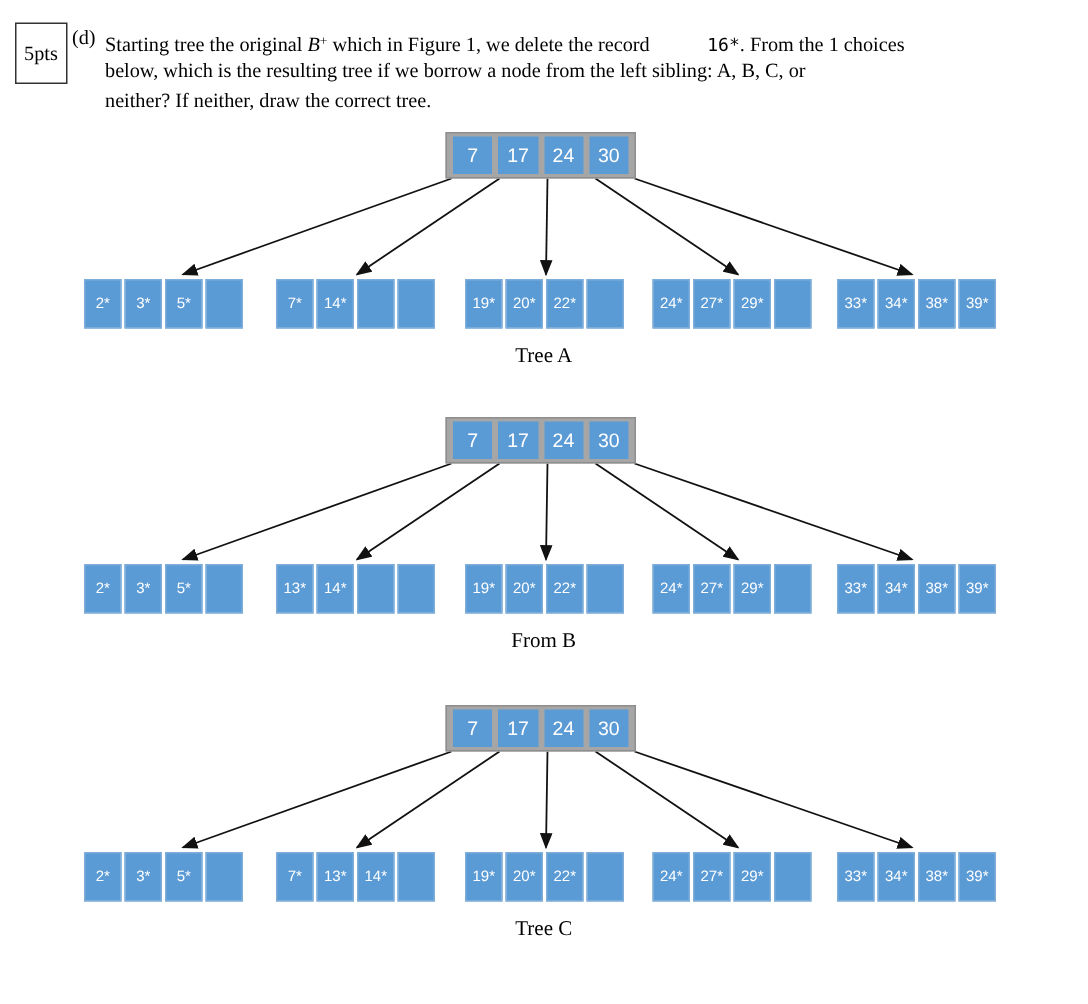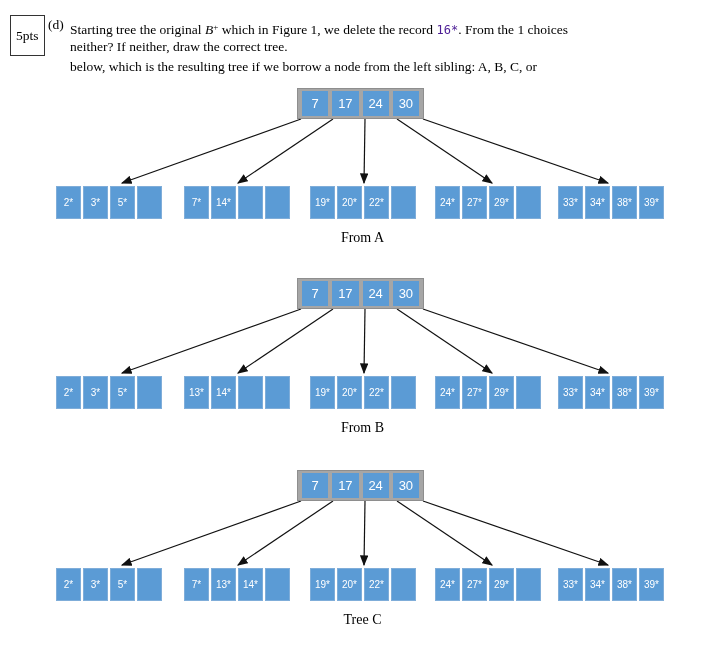--- a/index.html
+++ b/index.html
@@ -14,21 +14,21 @@
     position:absolute;left:10px;top:15px;
     border:1px solid #333;padding:12px 5px;font-size:13.5px;line-height:15px;
   }
   .part-label{position:absolute;left:48px;top:17px;font-size:13.5px;}
   .qtext{position:absolute;left:70px;top:17px;font-size:13.5px;line-height:20px;white-space:nowrap;}
   .qline{height:20px;}
   .mvar i{font-family:"Liberation Serif", serif;font-style:italic;}
   .mvar sup{font-size:9px;vertical-align:4px;}
   .record{
     font-family:"DejaVu Sans Mono", monospace;
-    color:#4c1d95;font-size:12px;
+    color:#000000;font-size:12px;margin-left:35px;
   }
 
   
   .tree-block{position:absolute;left:0;width:725px;height:165px;}
   .arrows{position:absolute;left:0;top:0;}
   .root-node{
     position:absolute;left:297px;top:0;width:127px;height:31px;
     background:#a6a6a6;border:1px solid #8e8e8e;box-sizing:border-box;
     display:flex;gap:4px;padding:2px 4px;
   }
@@ -54,22 +54,22 @@
 </head>
 <body>
 
 <div class="page">
 
   <div>
     <span class="pts-box">5pts</span>
     <span class="part-label">(d)</span>
     <div class="qtext">
       <div class="qline"><span>Starting tree the original </span><span class="mvar"><i>B</i><sup>+</sup></span><span> which in Figure 1, we delete the record </span><span class="record">16*</span><span>. From the 1 choices</span></div>
+      <div class="qline">below, which is the resulting tree if we borrow a node from the left sibling: A, B, C, or</div>
       <div class="qline">neither? If neither, draw the correct tree.</div>
-      <div class="qline">below, which is the resulting tree if we borrow a node from the left sibling: A, B, C, or</div>
     </div>
   </div>
 
   <div id="trees">
       <div class="tree-block" style="top: 88px;">
         <svg width="725" height="160" class="arrows">
           <defs>
             <marker id="ah0" markerWidth="9" markerHeight="7" refX="8" refY="3.5" orient="auto">
               <path d="M0,0 L9,3.5 L0,7 Z" fill="#111111"></path>
             </marker>
@@ -109,21 +109,21 @@
           <div class="leaf-cell">27*</div>
           <div class="leaf-cell">29*</div>
           <div class="leaf-cell"></div>
         </div>
         <div class="leaf-node" style="left: 558px;">
           <div class="leaf-cell">33*</div>
           <div class="leaf-cell">34*</div>
           <div class="leaf-cell">38*</div>
           <div class="leaf-cell">39*</div>
         </div>
-        <div class="tree-label">From A</div>
+        <div class="tree-label">Tree A</div>
       </div>
       <div class="tree-block" style="top: 278px;">
         <svg width="725" height="160" class="arrows">
           <defs>
             <marker id="ah1" markerWidth="9" markerHeight="7" refX="8" refY="3.5" orient="auto">
               <path d="M0,0 L9,3.5 L0,7 Z" fill="#111111"></path>
             </marker>
           </defs>
           <line x1="301" y1="31" x2="122" y2="95" stroke="#111111" stroke-width="1.2" marker-end="url(#ah1)"></line>
           <line x1="333" y1="31" x2="238" y2="95" stroke="#111111" stroke-width="1.2" marker-end="url(#ah1)"></line>

